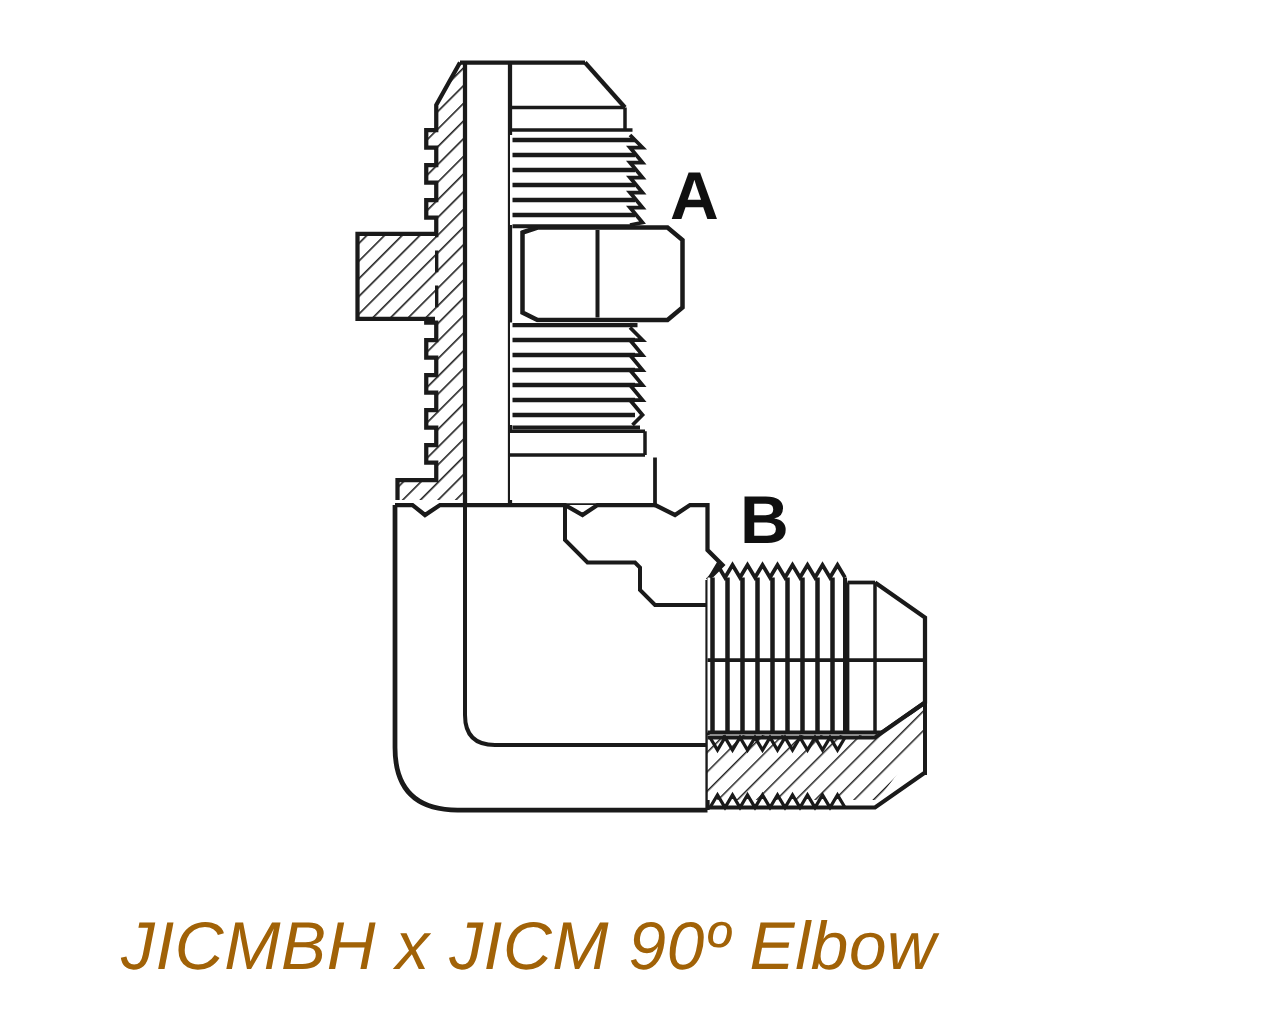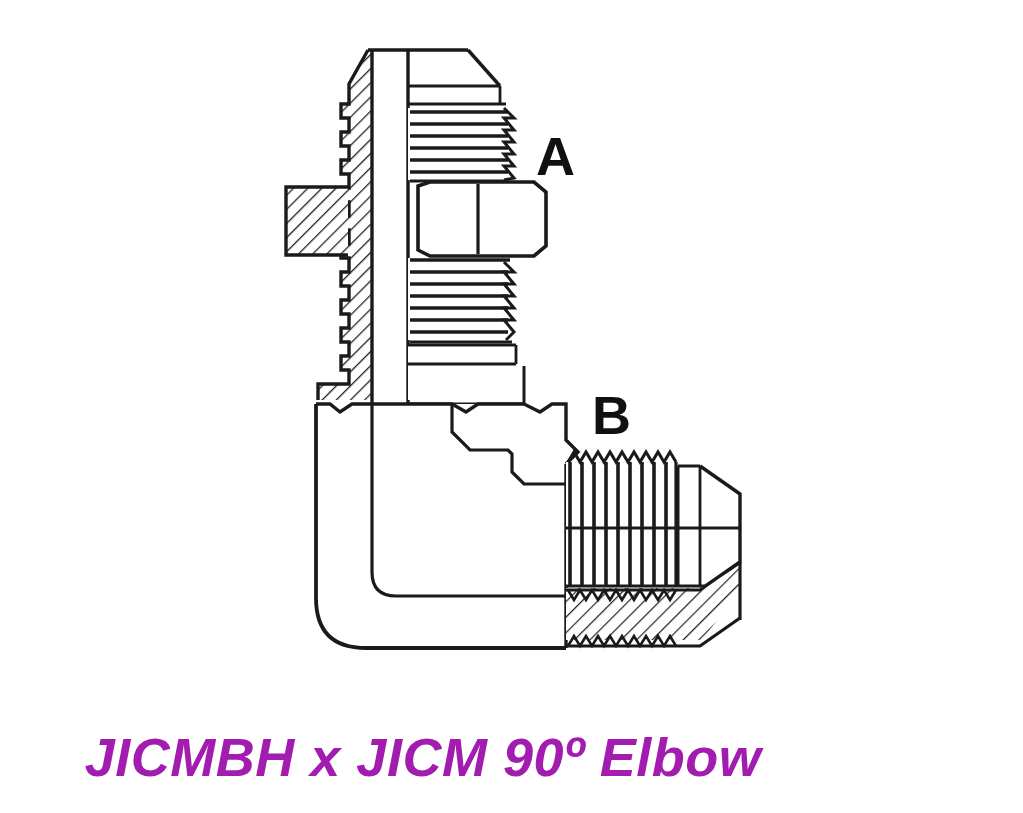--- a/index.html
+++ b/index.html
@@ -29,24 +29,24 @@
     display: block;
   }
   .caption {
     position: absolute;
     left: 0;
     top: 726px;
     width: 846px;
     text-align: center;
     font-family: "Liberation Sans", sans-serif;
     font-style: italic;
-    font-weight: 700;
+    font-weight: 400;
     font-size: 54px;
     letter-spacing: 0.5px;
-    color: #a21caf;
+    color: #a16207;
     white-space: nowrap;
   }
   .port-label {
     font-family: "Liberation Sans", sans-serif;
     font-weight: 700;
     font-size: 54px;
     fill: #101010;
   }
 </style>
 </head>

